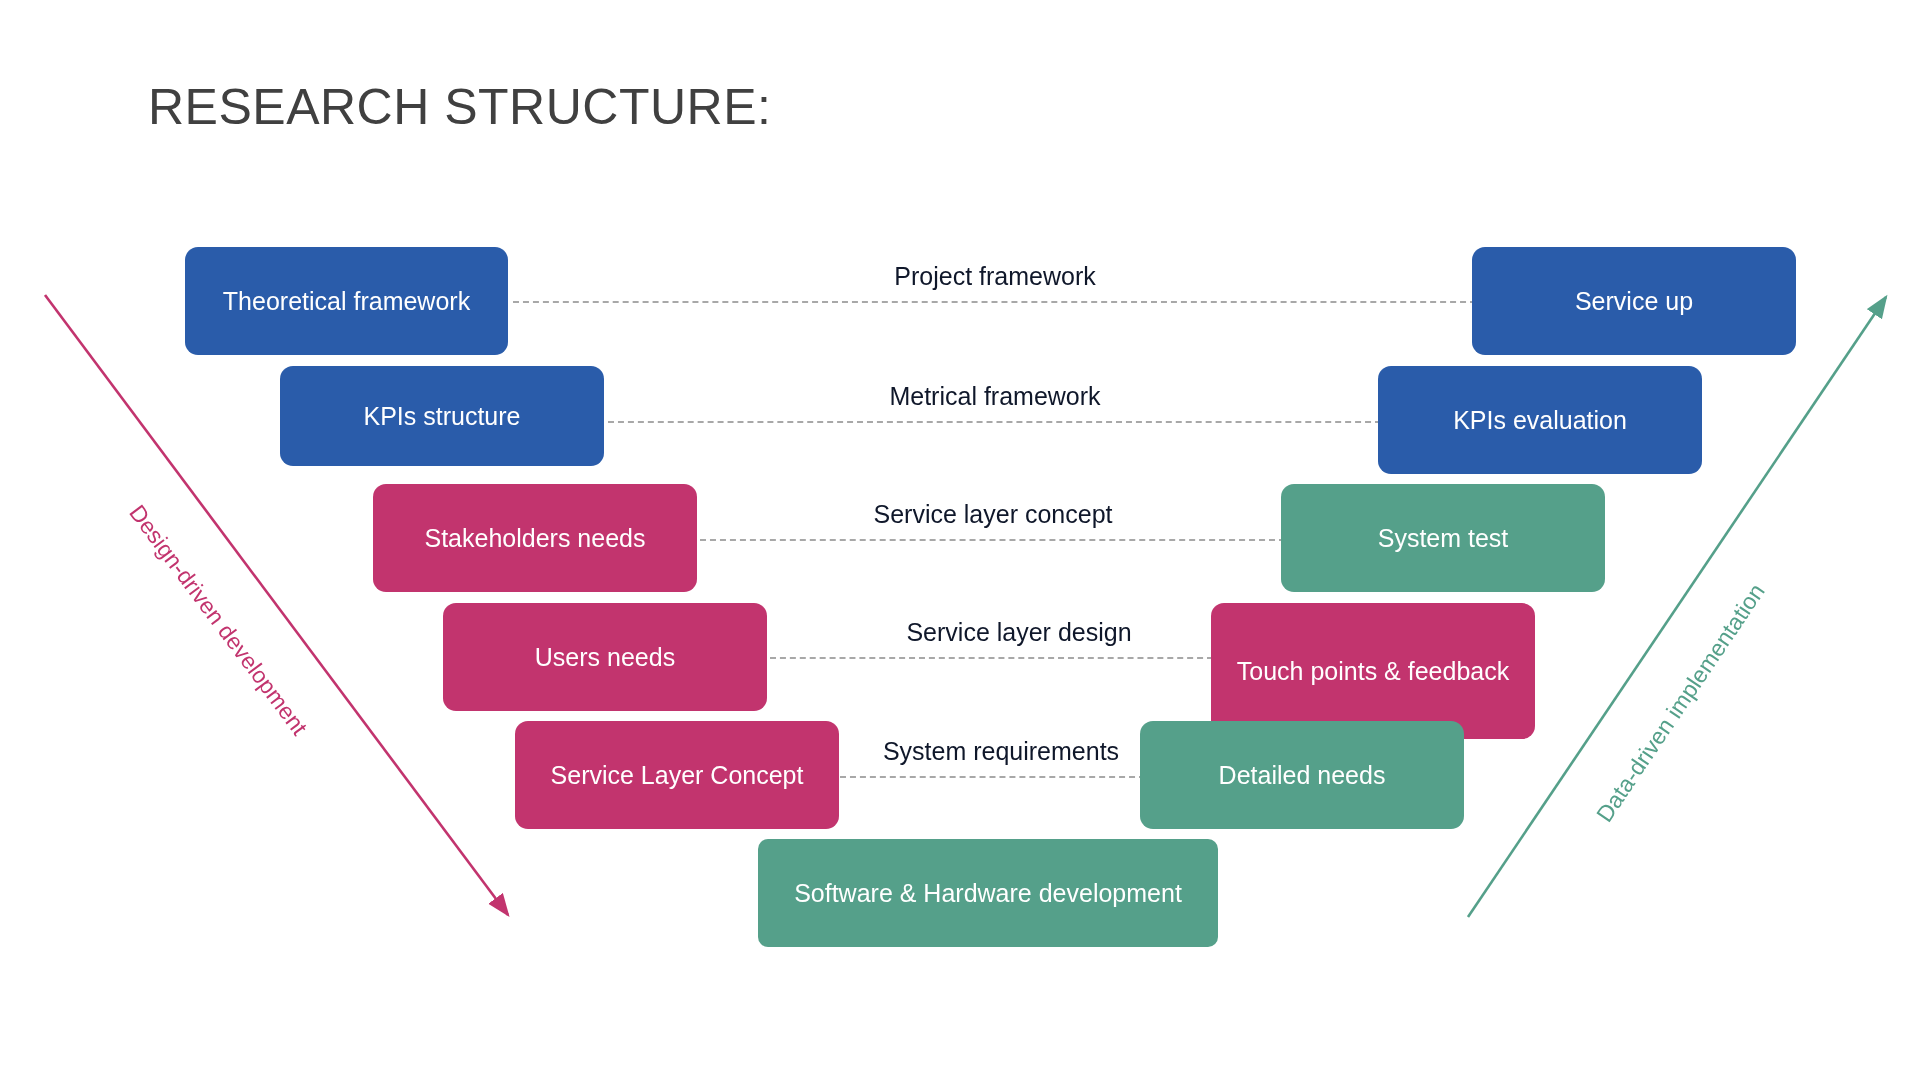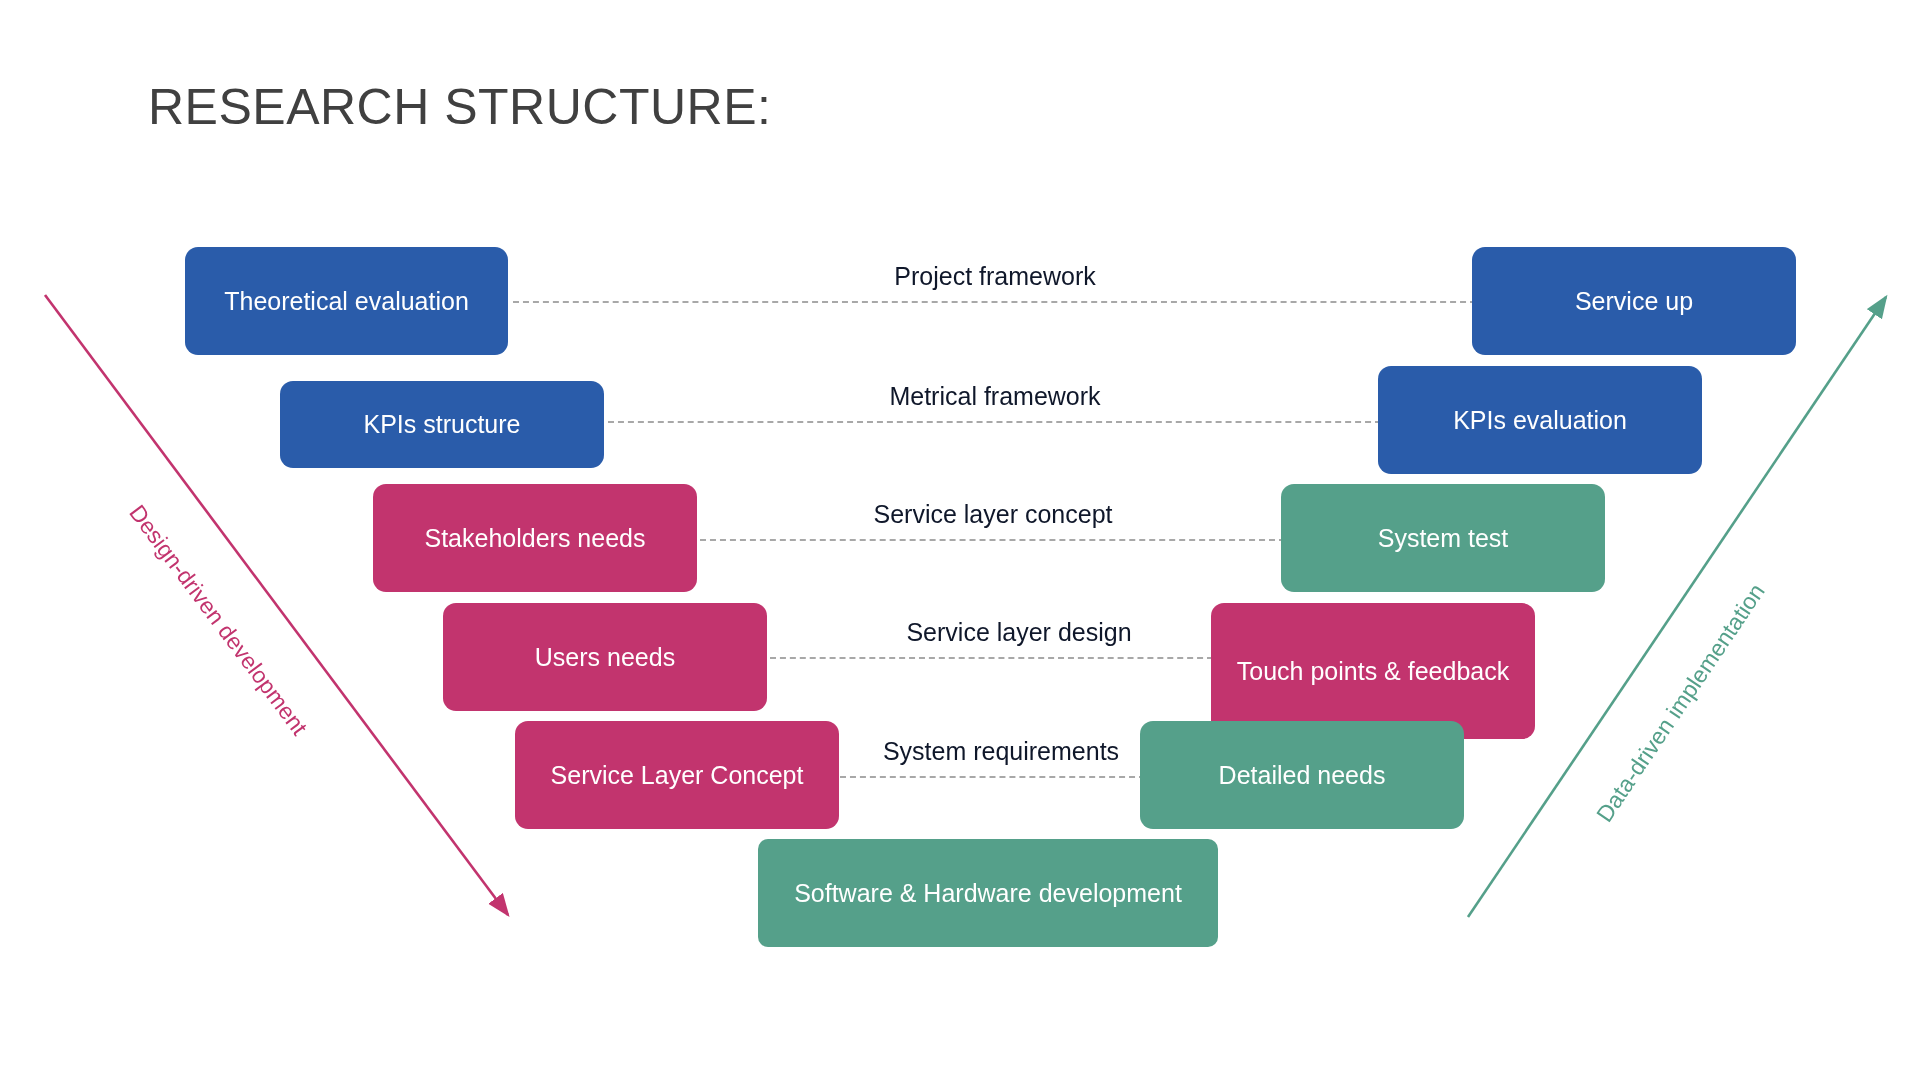--- a/index.html
+++ b/index.html
@@ -119,23 +119,23 @@
   <div class="connector" style="left:700px; top:539px; width:585px;"></div>
   <div class="connector" style="left:770px; top:657px; width:443px;"></div>
   <div class="connector" style="left:840px; top:776px; width:305px;"></div>
 
   <div class="mid-label" style="left:995px; top:262px;">Project framework</div>
   <div class="mid-label" style="left:995px; top:382px;">Metrical framework</div>
   <div class="mid-label" style="left:993px; top:500px;">Service layer concept</div>
   <div class="mid-label" style="left:1019px; top:618px;">Service layer design</div>
   <div class="mid-label" style="left:1001px; top:737px;">System requirements</div>
 
-  <div class="stage-box c-blue" style="left:185px; top:247px; width:323px; height:108px;">Theoretical evaluation</div>
+  <div class="stage-box c-blue" style="left:185px; top:247px; width:323px; height:108px;">Theoretical framework</div>
 
-  <div class="stage-box c-blue" style="left:280px; top:366px; width:324px; height:87px;margin-top:15px;">KPIs structure</div>
+  <div class="stage-box c-blue" style="left:280px; top:366px; width:324px; height:100px;">KPIs structure</div>
 
   <div class="stage-box c-pink" style="left:373px; top:484px; width:324px; height:108px;">Stakeholders needs</div>
 
   <div class="stage-box c-pink" style="left:443px; top:603px; width:324px; height:108px;">Users needs</div>
 
   <div class="stage-box c-pink" style="left:515px; top:721px; width:324px; height:108px;">Service Layer Concept</div>
 
   <div class="stage-box c-blue" style="left:1472px; top:247px; width:324px; height:108px;">Service up</div>
 
   <div class="stage-box c-blue" style="left:1378px; top:366px; width:324px; height:108px;">KPIs evaluation</div>

